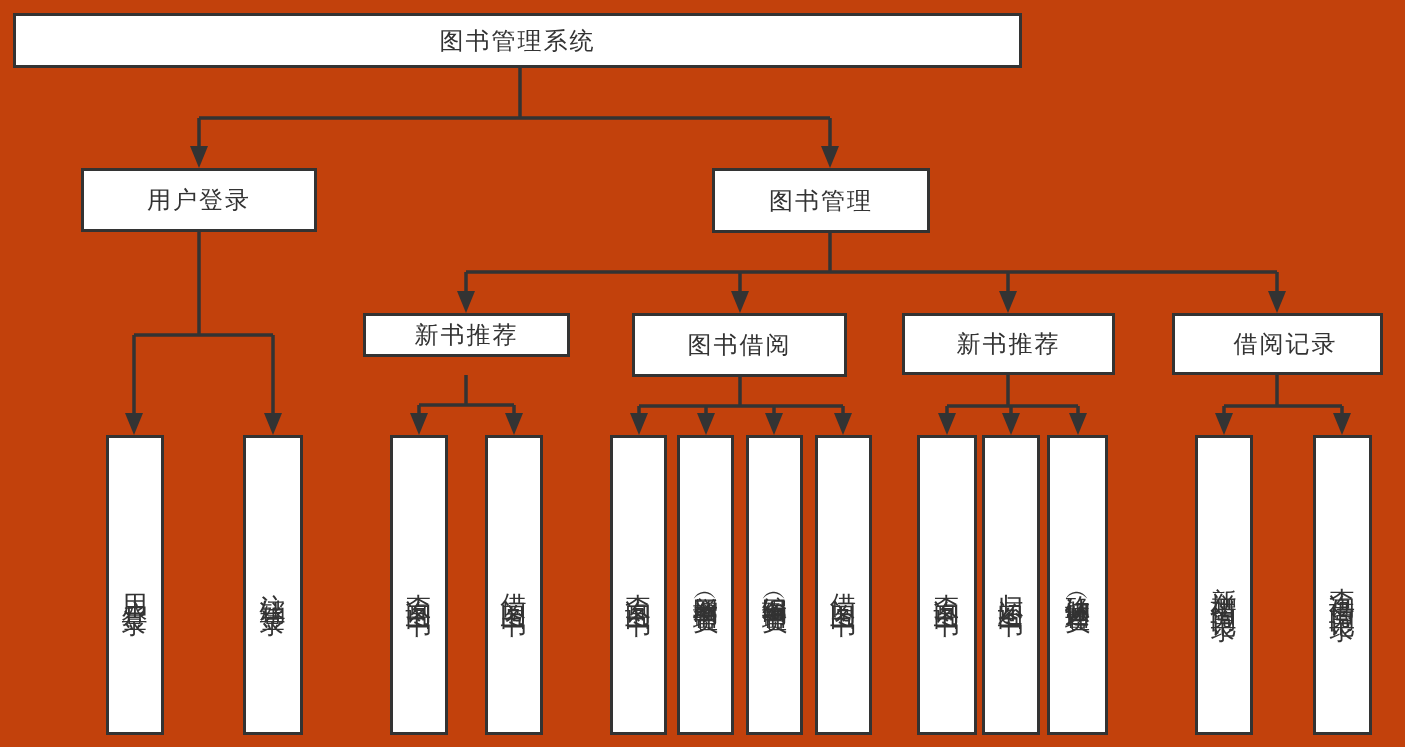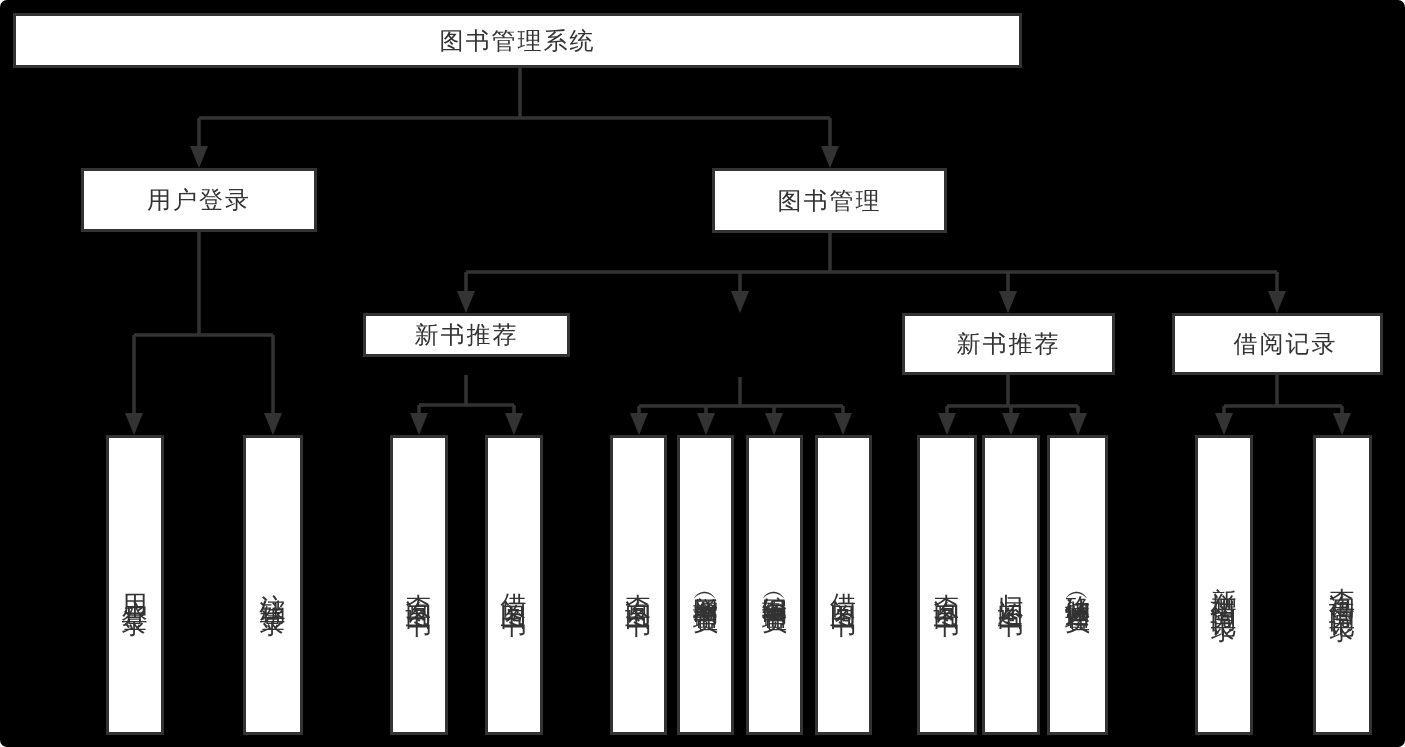--- a/index.html
+++ b/index.html
@@ -4,24 +4,23 @@
 <style>
   html, body {
     margin: 0;
     padding: 0;
     background: #ffffff;
   }
   .stage {
     position: relative;
     width: 1405px;
     height: 747px;
-    background: #000000;
+    background: #c2410c;
     font-family: "Liberation Sans", "DejaVu Sans", sans-serif;
     overflow: hidden;
-    border-radius: 7px;
   }
   .wires {
     position: absolute;
     left: 0;
     top: 0;
     width: 1405px;
     height: 747px;
   }
   .node {
     position: absolute;
@@ -46,21 +45,21 @@
     letter-spacing: 6px;
     line-height: 1;
   }
   .node.v.long {
     font-size: 25px;
     letter-spacing: 2px;
   }
   
   .p-root           { left: 13px;   top: 13px;  width: 1009px; height: 55px; }
   .p-user-login     { left: 81px;   top: 168px; width: 236px;  height: 64px; }
-  .p-book-mgmt      { left: 712px;  top: 168px; width: 235px;  height: 65px; }
+  .p-book-mgmt      { left: 712px;  top: 168px; width: 218px;  height: 65px; }
   .p-new-book-rec   { left: 363px;  top: 313px; width: 207px;  height: 44px; }
   .p-book-borrow    { left: 632px;  top: 313px; width: 215px;  height: 64px; }
   .p-current-borrow { left: 902px;  top: 313px; width: 213px;  height: 62px; }
   .p-borrow-records { left: 1172px; top: 313px; width: 211px;  height: 62px; padding-left: 16px; }
   .p-l1  { left: 106px;  top: 435px; width: 58px; height: 300px; }
   .p-l2  { left: 243px;  top: 435px; width: 60px; height: 300px; }
   .p-l3  { left: 390px;  top: 435px; width: 58px; height: 300px; }
   .p-l4  { left: 485px;  top: 435px; width: 58px; height: 300px; }
   .p-l5  { left: 610px;  top: 435px; width: 57px; height: 300px; }
   .p-l6  { left: 677px;  top: 435px; width: 57px; height: 300px; }
@@ -126,20 +125,21 @@
       <polygon points="1333,413 1351,413 1342,435"></polygon>
     </g>
   </svg>
 
   <div class="node h p-root">图书管理系统</div>
 
   <div class="node h p-user-login">用户登录</div>
   <div class="node h p-book-mgmt">图书管理</div>
 
   <div class="node h p-new-book-rec">新书推荐</div>
+  <div class="node h p-book-borrow">图书借阅</div>
   <div class="node h p-current-borrow">新书推荐</div>
   <div class="node h p-borrow-records">借阅记录</div>
 
   <div class="node v p-l1">用户登录</div>
   <div class="node v p-l2">注销登录</div>
   <div class="node v p-l3">查询图书</div>
   <div class="node v p-l4">借阅图书</div>
   <div class="node v p-l5">查询图书</div>
   <div class="node v long p-l6">新增图书（管理员）</div>
   <div class="node v long p-l7">编辑图书（管理员）</div>

